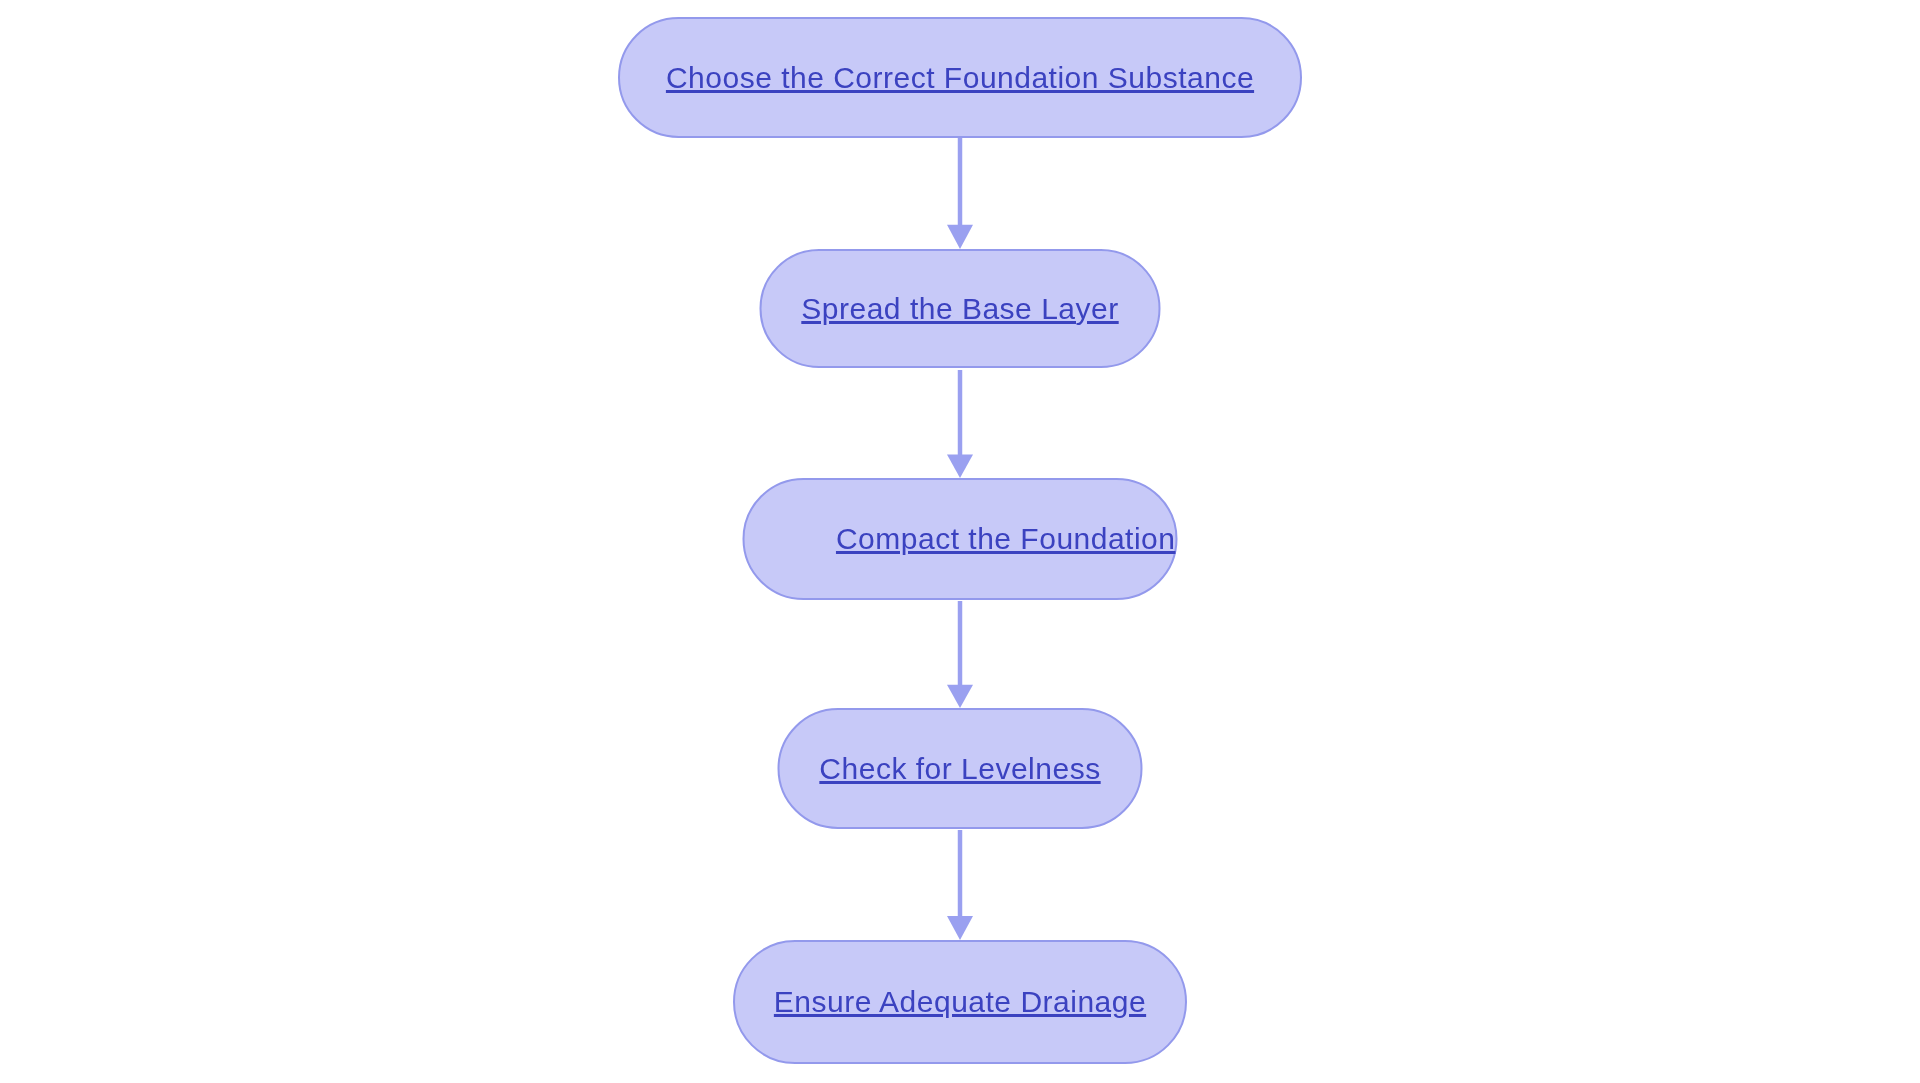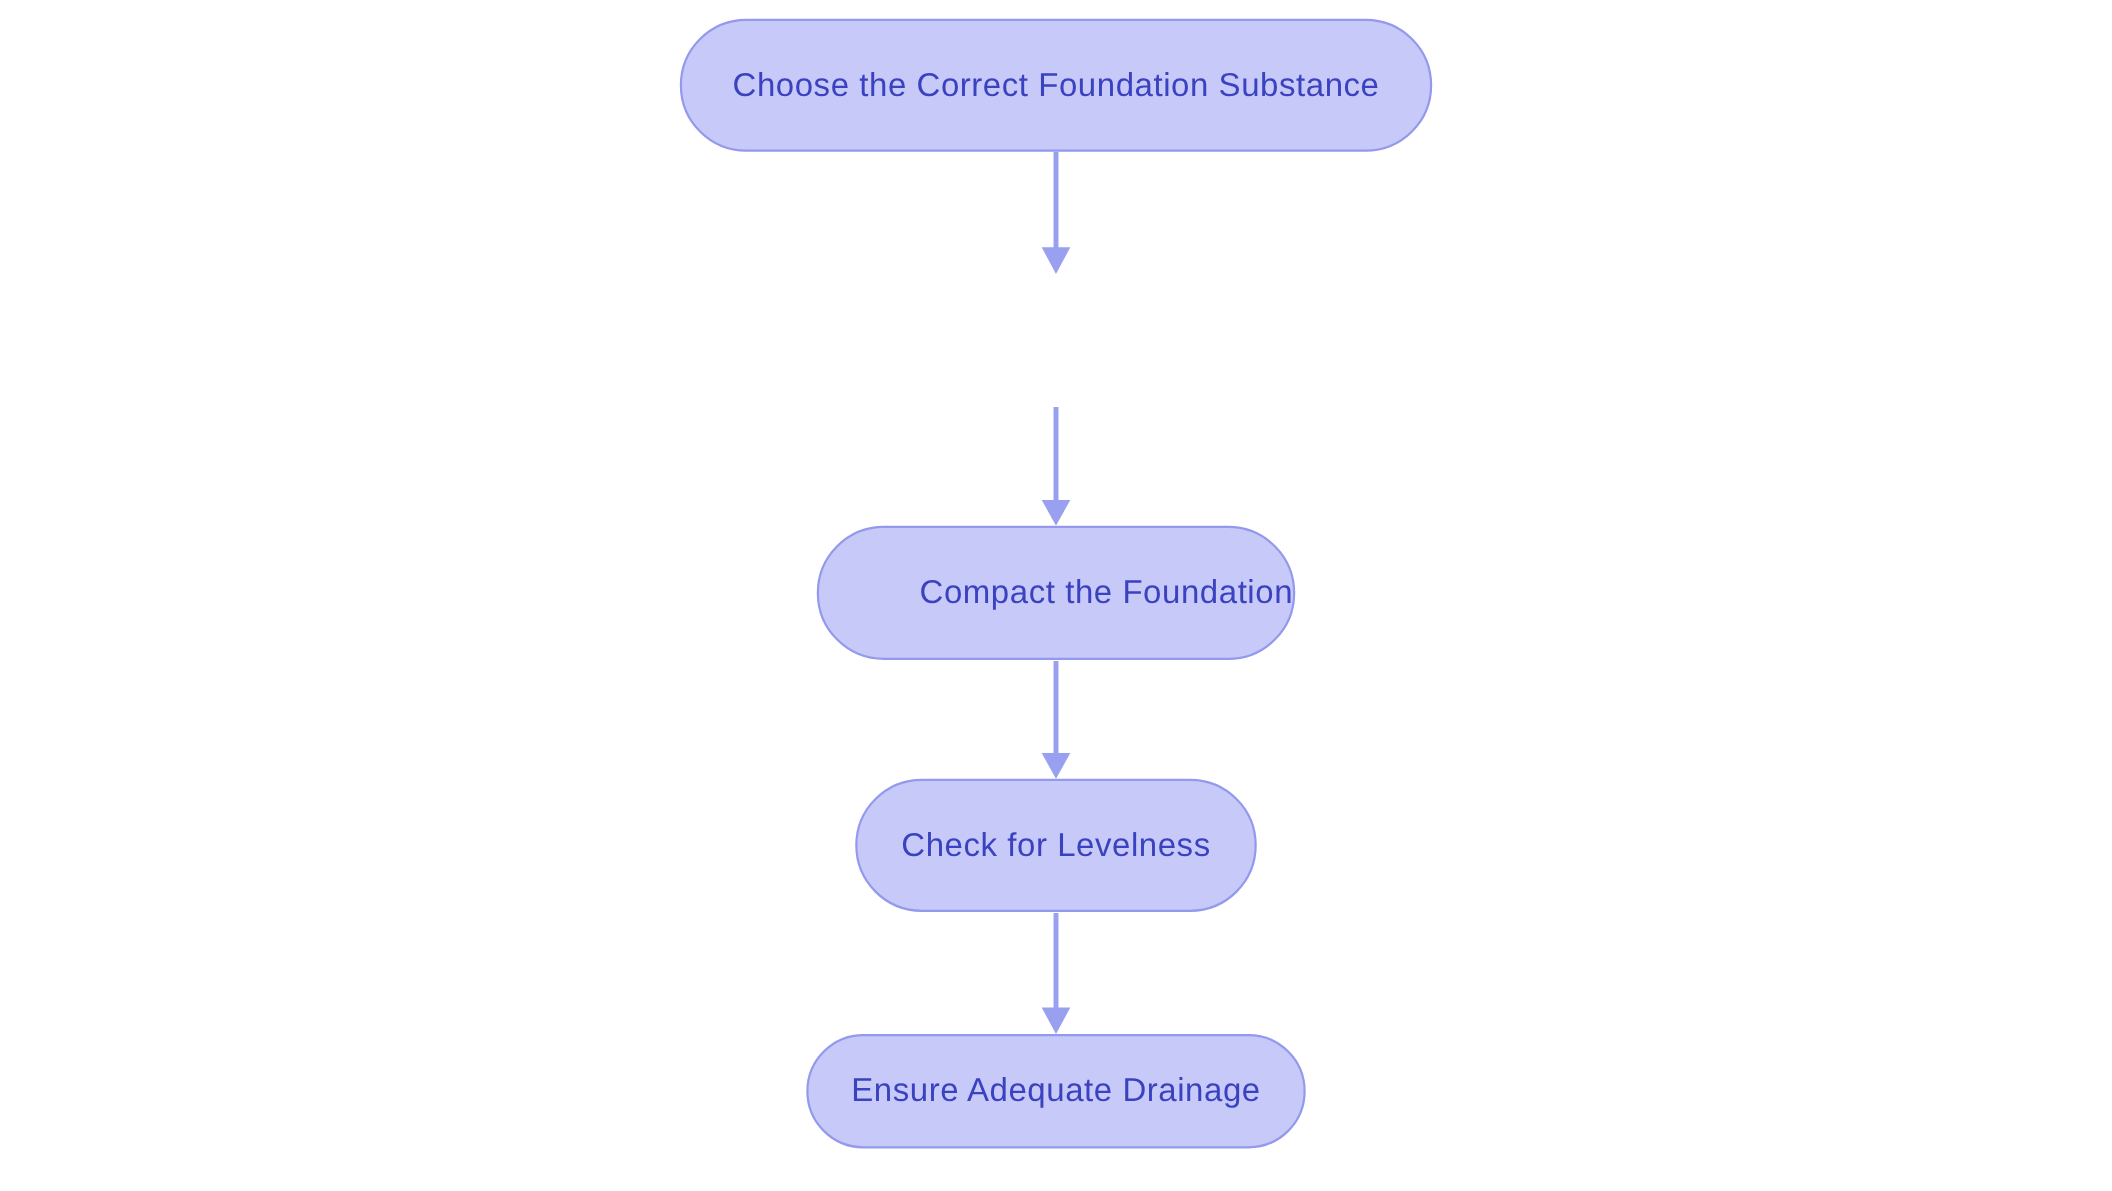--- a/index.html
+++ b/index.html
@@ -31,26 +31,27 @@
     border: 2px solid var(--node-border);
     border-radius: 62px;
     color: var(--node-text);
     display: flex;
     align-items: center;
     justify-content: center;
     text-align: center;
     font-size: 30px;
     letter-spacing: 0.5px;
     white-space: nowrap;
+    text-decoration: underline;
   }
   .n1 { top: 17px;  width: 684px; height: 121px; }
   .n2 { top: 249px; width: 401px; height: 119px; }
   .n3 { top: 478px; width: 435px; height: 122px; justify-content: flex-end; }
   .n4 { top: 708px; width: 365px; height: 121px; }
-  .n5 { top: 940px; width: 454px; height: 104px; }
+  .n5 { top: 940px; width: 454px; height: 124px; }
 
   .arrow {
     position: absolute;
     left: 50%;
     transform: translateX(-50%);
     width: 30px;
     color: var(--arrow);
     display: block;
   }
   .a1 { top: 138px; height: 111px; }
@@ -65,20 +66,23 @@
 
   <div class="node n1">
     <span>Choose the Correct Foundation Substance</span>
   </div>
 
   <svg class="arrow a1" viewBox="0 0 30 110" preserveAspectRatio="none">
     <line x1="15" y1="0" x2="15" y2="88" stroke="currentColor" stroke-width="4.5"></line>
     <polygon points="2,86 28,86 15,110" fill="currentColor"></polygon>
   </svg>
 
+  <div class="node n2">
+    <span>Spread the Base Layer</span>
+  </div>
 
   <svg class="arrow a2" viewBox="0 0 30 110" preserveAspectRatio="none">
     <line x1="15" y1="0" x2="15" y2="88" stroke="currentColor" stroke-width="4.5"></line>
     <polygon points="2,86 28,86 15,110" fill="currentColor"></polygon>
   </svg>
 
   <div class="node n3">
     <span>Compact the Foundation</span>
   </div>
 

